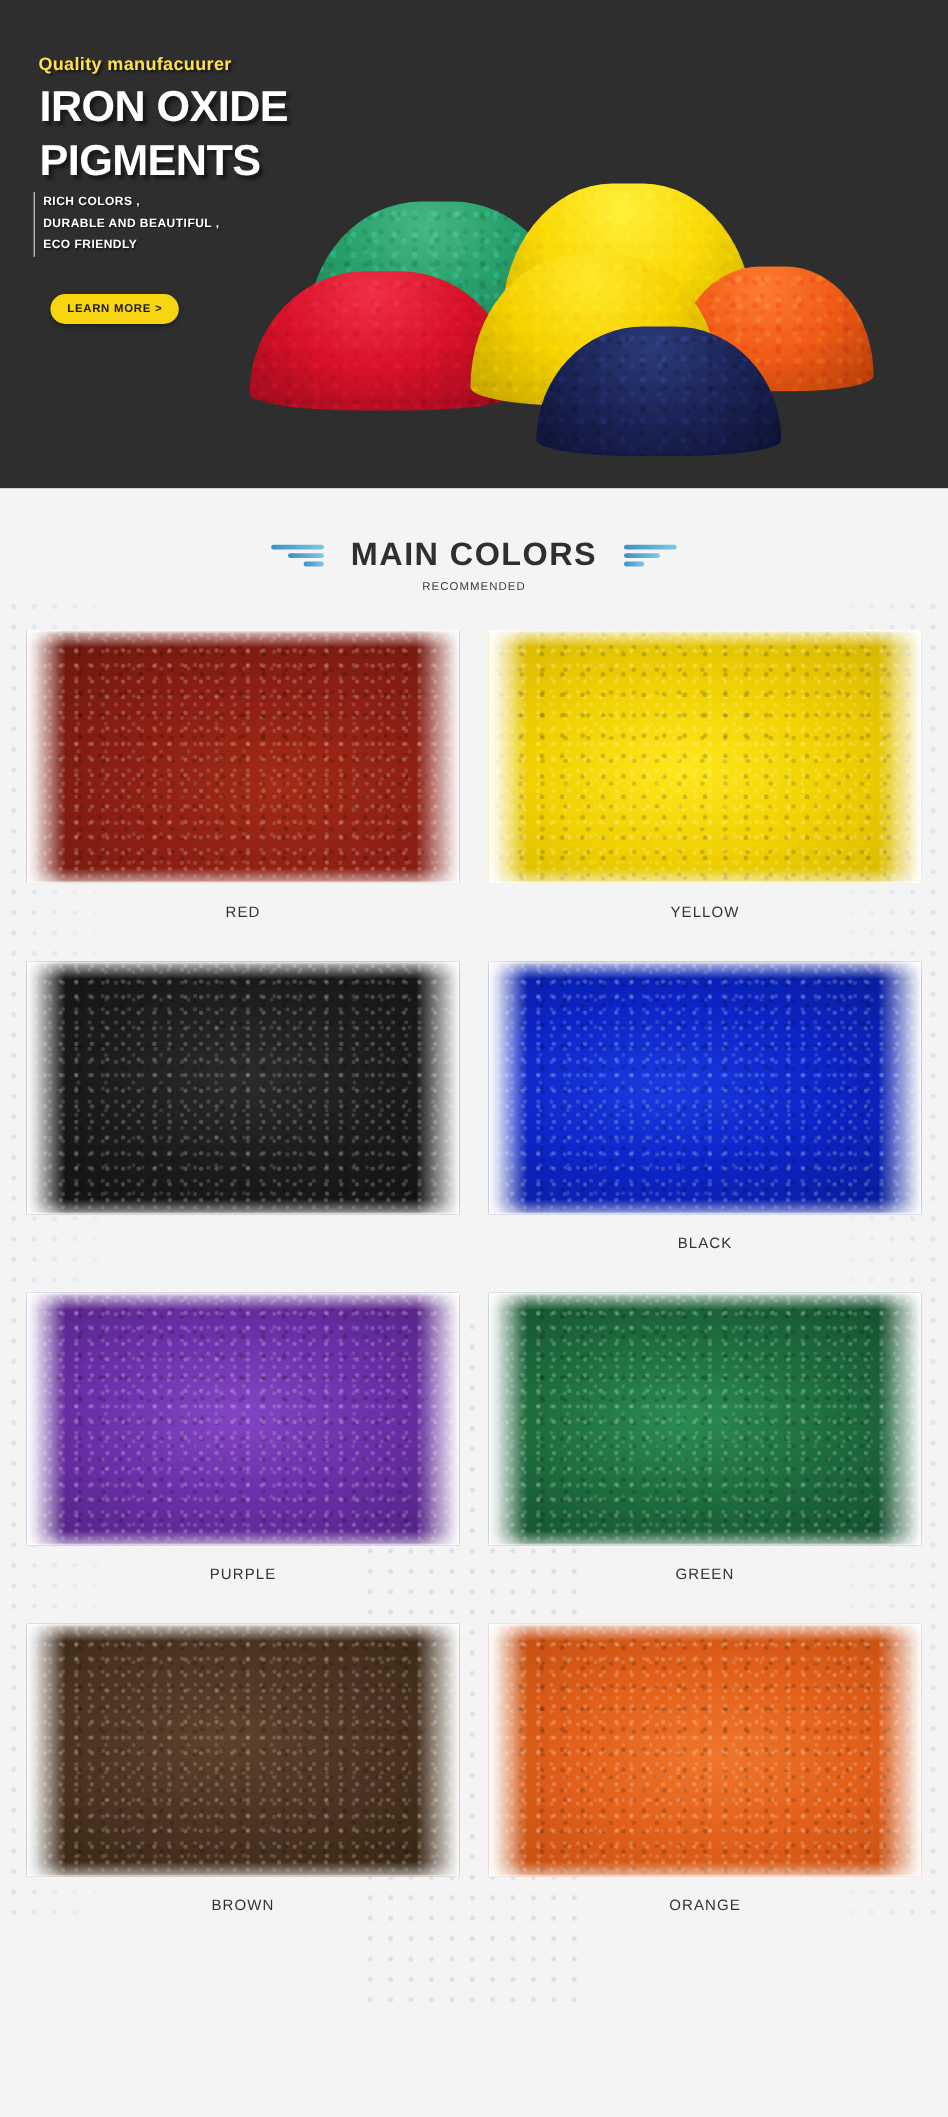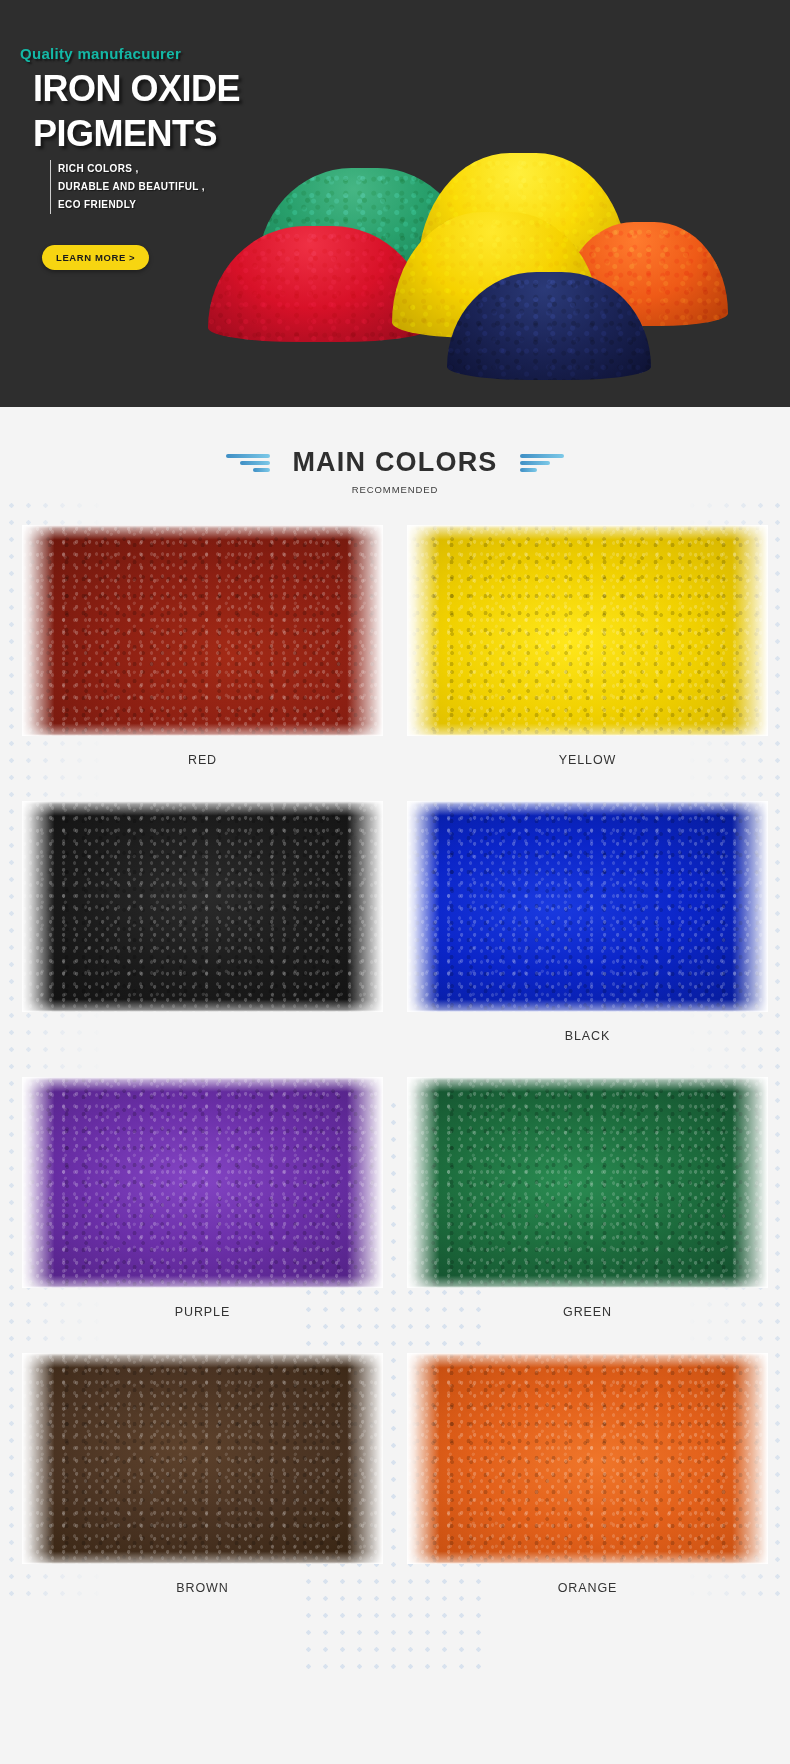--- a/index.html
+++ b/index.html
@@ -15,34 +15,34 @@
   
   .hero {
     position:relative;
     width:790px;
     height:407px;
     background:#2e2e2e;
     overflow:hidden;
   }
   .hero-inner { position:relative; width:100%; height:100%; z-index:3; }
   .hero-eyebrow {
-    position:absolute; left:20px; top:45px;
-    font-size:15px; font-weight:bold; color:#14b8a6;
+    position:absolute; left:32px; top:45px;
+    font-size:15px; font-weight:bold; color:#fde047;
     letter-spacing:.3px;
     text-shadow:2px 2px 2px rgba(0,0,0,.55);
   }
   .hero-title {
     position:absolute; left:33px; top:66px;
     font-size:36px; line-height:45px; font-weight:bold;
     color:#ffffff; letter-spacing:-0.5px;
     text-shadow:3px 3px 3px rgba(0,0,0,.5);
     white-space:pre-line;
   }
   .hero-bullets {
-    position:absolute; left:50px; top:160px;
+    position:absolute; left:28px; top:160px;
     border-left:1px solid #cfcfcf;
     padding-left:7px;
   }
   .hero-bullets div {
     font-size:10px; font-weight:bold; color:#ffffff;
     letter-spacing:.4px; line-height:18px;
     text-shadow:1px 1px 1px rgba(0,0,0,.5);
   }
   .learn-more {
     position:absolute; left:42px; top:245px;

